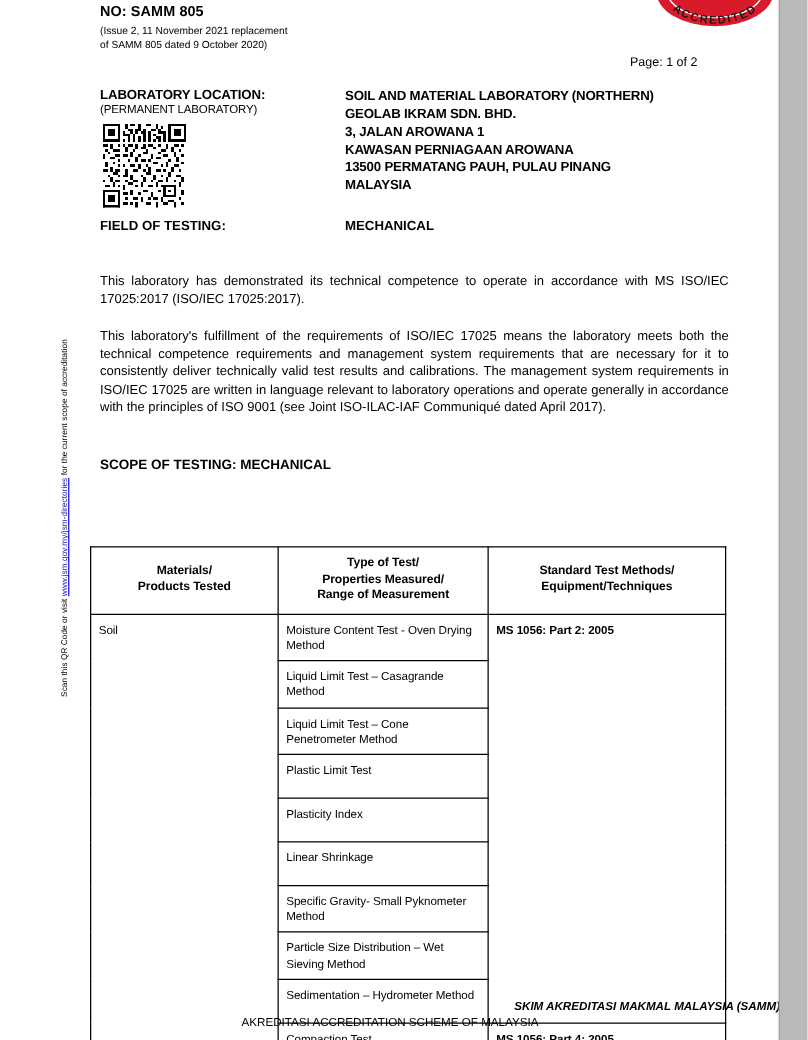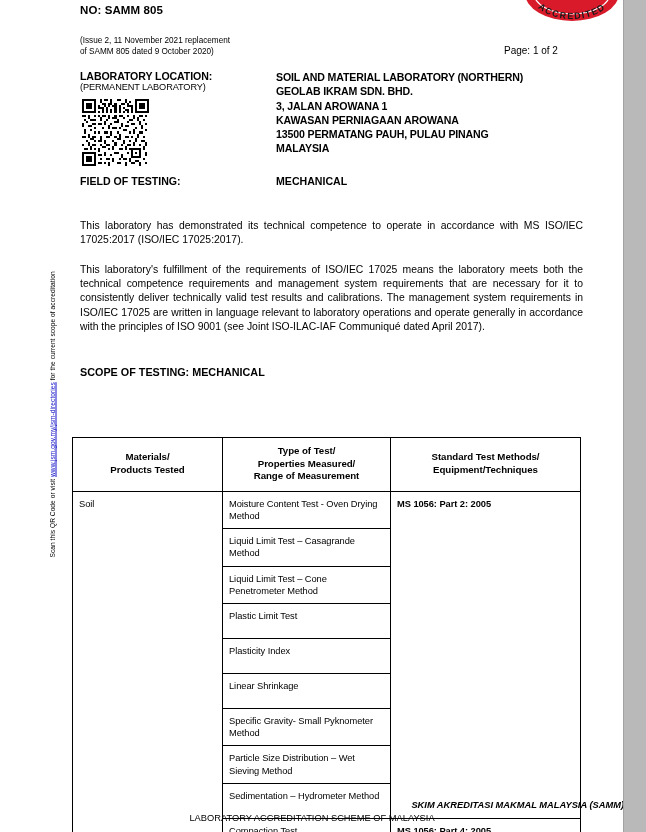--- a/index.html
+++ b/index.html
@@ -55,21 +55,20 @@
     font-weight: bold;
     letter-spacing: 0.1px;
   }
   .doc-no-sub {
     position: absolute;
     left: 80px;
     top: 20px;
     font-size: 8.2px;
     line-height: 10.5px;
     font-weight: normal;
-    margin-top: 16px;
   }
   .page-count {
     position: absolute;
     left: 504px;
     top: 45px;
     font-size: 10px;
   }
 
   
   .lab-loc-label {
@@ -499,17 +498,17 @@
         <td class="cell-method">MS 1056: Part 4: 2005</td>
       </tr>
     </tbody>
   </table>
 
   <div id="sidebar-note">
     <span>Scan this QR Code or visit </span><a class="url" href="#">www.jsm.gov.my/jsm-directories</a><span> for the current scope of accreditation</span>
   </div>
 
   <div class="footer l1">SKIM AKREDITASI MAKMAL MALAYSIA (SAMM)</div>
-  <div class="footer l2">LABORATORY ACCREDITATION SCHEME OF MALAYSIA</div>
+  <div class="footer l2">AKREDITASI ACCREDITATION SCHEME OF MALAYSIA</div>
 
 </div>
 
 <div id="viewer-gutter"></div>
 
 </body></html>

